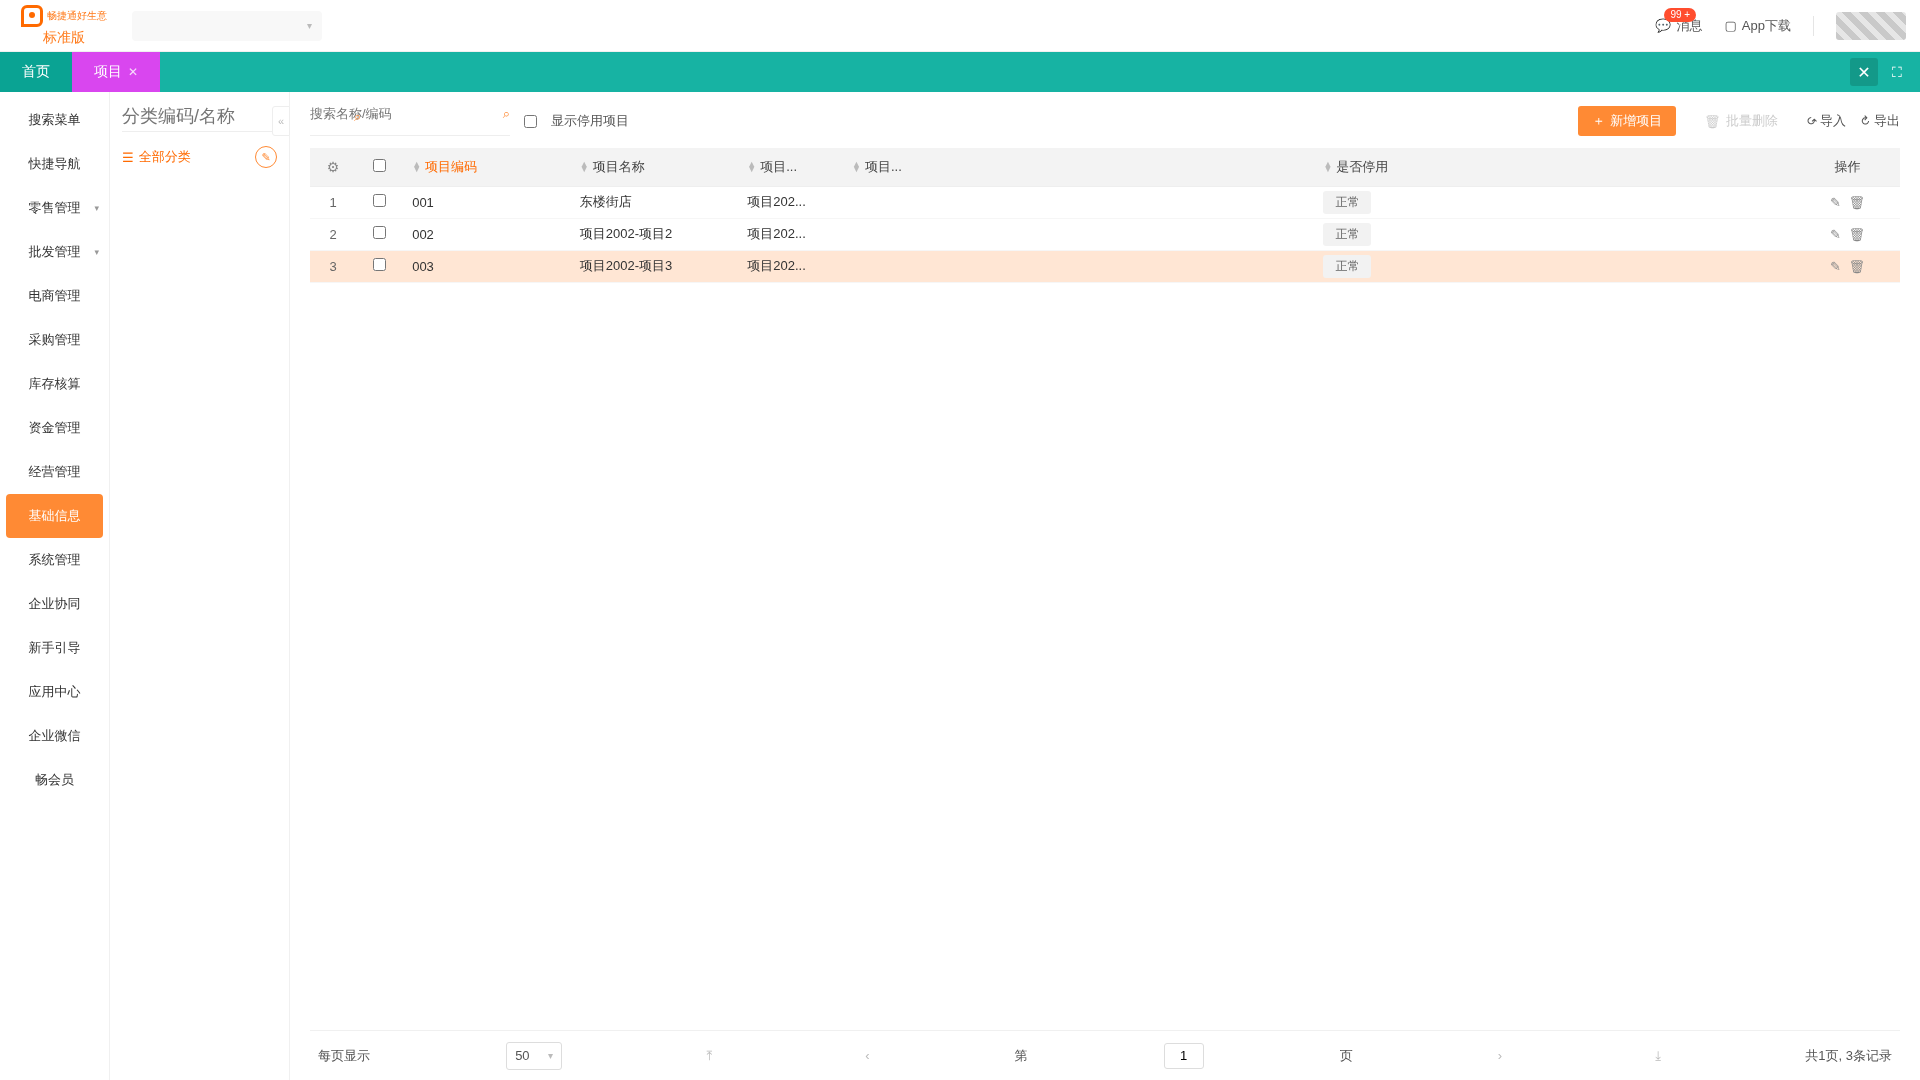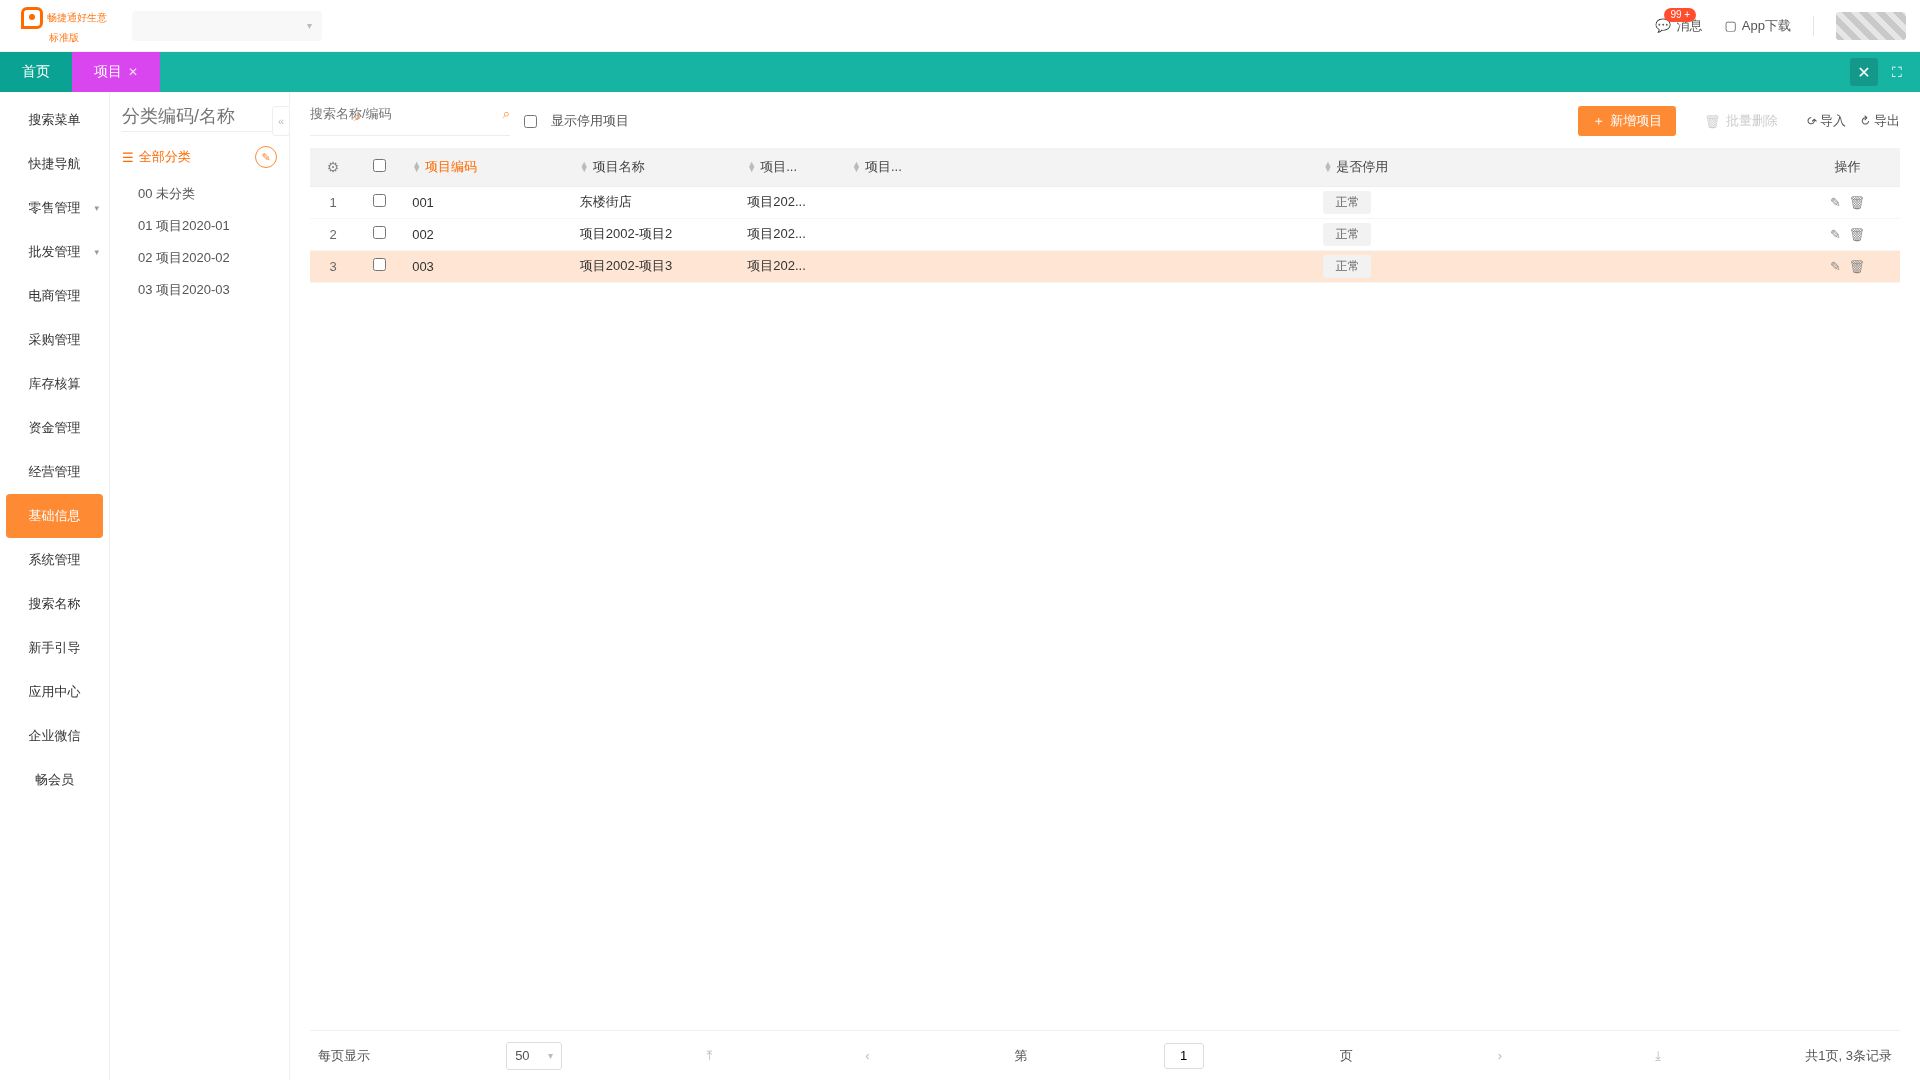--- a/index.html
+++ b/index.html
@@ -3,21 +3,21 @@
 <meta charset="utf-8">
 <style>
 * { margin:0; padding:0; box-sizing:border-box; font-family:"Microsoft YaHei",Arial,sans-serif; }
 body { background:#fff; font-size:13px; color:#333; overflow:hidden; width:1920px; height:1080px; }
 
 
 .topbar { height:52px; display:flex; align-items:center; padding:0 14px; border-bottom:1px solid #f0f0f0;justify-content:center; }
 .logo-box { width:100px; height:44px; display:flex; flex-direction:column; align-items:center; justify-content:center; }
 .logo-glyph { width:22px; height:22px; border:3px solid #ff6a00; border-radius:6px 6px 6px 0; position:relative; }
 .logo-glyph::after { content:""; position:absolute; width:6px; height:6px; background:#ff6a00; border-radius:50%; top:4px; left:5px;}
-.logo-sub { font-size:10px; color:#ff7a1a; margin-top:2px;}
+.logo-sub { font-size:14px; color:#ff7a1a; margin-top:2px;}
 .org-select { margin-left:18px; width:190px; height:30px; background:#f8f8f8; border-radius:4px; display:flex; align-items:center; padding:0 10px; color:#bbb; font-size:13px; justify-content:space-between;}
 .chev { font-size:10px; color:#bbb;}
 .top-spacer { flex:1; }
 .top-actions { display:flex; align-items:center; gap:22px; color:#555; }
 .top-item { display:flex; align-items:center; gap:5px; font-size:13px; cursor:pointer; position:relative;}
 .badge { position:absolute; top:-9px; left:9px; background:#ff4d2e; color:#fff; font-size:10px; border-radius:9px; padding:0 6px; line-height:14px;}
 .avatar { width:70px; height:28px; background:repeating-linear-gradient(45deg,#c9c9c9,#c9c9c9 6px,#e6e6e6 6px,#e6e6e6 12px); border-radius:3px;}
 .vdiv { width:1px; height:20px; background:#e5e5e5; }
 
 
@@ -165,21 +165,21 @@
       <div class="nav-item">
         <span>经营管理</span>
       </div>
       <div class="nav-item active">
         <span>基础信息</span>
       </div>
       <div class="nav-item">
         <span>系统管理</span>
       </div>
       <div class="nav-item">
-        <span>搜索名称</span>
+        <span>企业协同</span>
       </div>
       <div class="nav-item">
         <span>新手引导</span>
       </div>
       <div class="nav-item">
         <span>应用中心</span>
       </div>
       <div class="nav-item">
         <span>企业微信</span>
       </div>
@@ -195,26 +195,20 @@
     </div>
     <div class="cat-head">
       <div class="left">
         <span>☰</span>
         <span>全部分类</span>
       </div>
       <div class="edit-circle">
           <span>✎</span>
         </div>
     </div>
-    <div class="cat-list" id="catlist">
-        <div class="cat-item">00 未分类</div>
-        <div class="cat-item">01 项目2020-01</div>
-        <div class="cat-item">02 项目2020-02</div>
-        <div class="cat-item">03 项目2020-03</div>
-      </div>
     <div class="collapse-handle">«</div>
   </div>
 
   <div class="main">
     <div class="toolbar">
       <div class="search-box">
         <input placeholder="搜索名称/编码" style="">
         <span style="color:#ff8a34">⌕</span>
       </div>
       <label class="chk-wrap">

